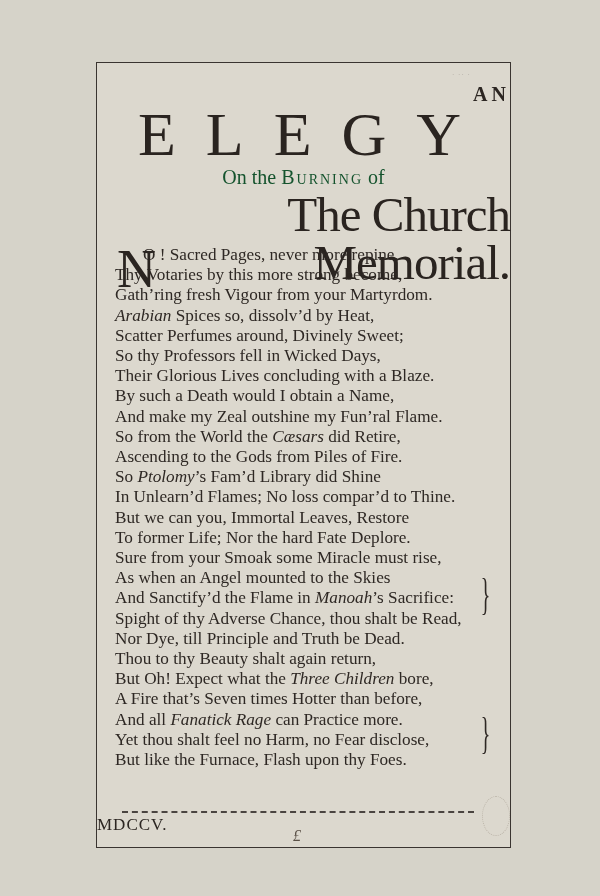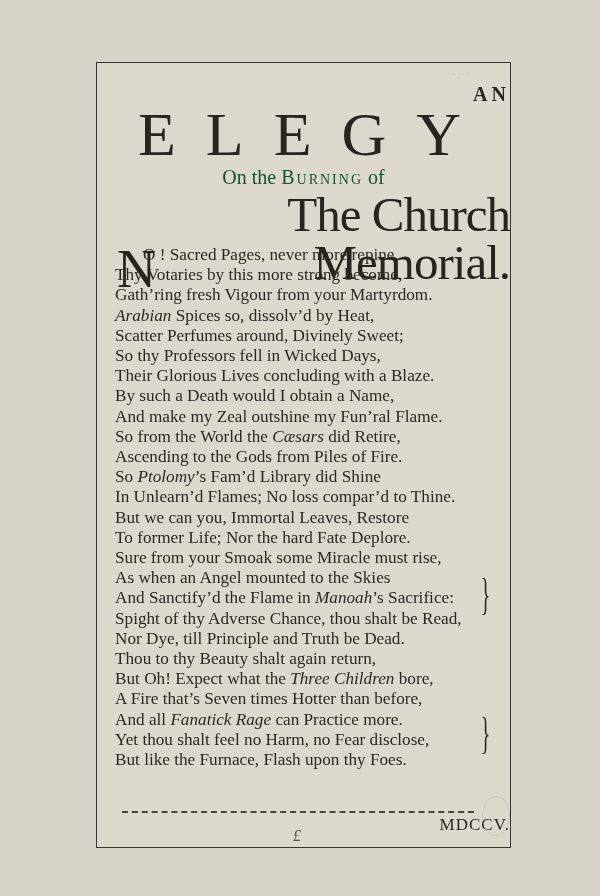--- a/index.html
+++ b/index.html
@@ -63,21 +63,21 @@
     transform: scaleX(0.45);
   }
   .brace1 { left: 378px; top: 510px; }
   .brace2 { left: 378px; top: 649px; }
   .rule {
     position: absolute; left: 25px; top: 748px; width: 352px; height: 0;
     border-top: 2px dashed #4a4440;
   }
   .date {
     position: absolute; left: 0; right: 0; top: 752px;
-    text-align: right; font-size: 17px; letter-spacing: 1px; color: #2c2622;
+    text-align: left; font-size: 17px; letter-spacing: 1px; color: #2c2622;
   }
   .pound {
     position: absolute; left: 196px; top: 764px;
     font-size: 16px; font-style: italic; color: #5a5046;
   }
   .stamp {
     position: absolute; left: 385px; top: 733px;
     width: 26px; height: 38px; border-radius: 50%;
     border: 1px dotted #b0a89c; opacity: 0.7;
   }

